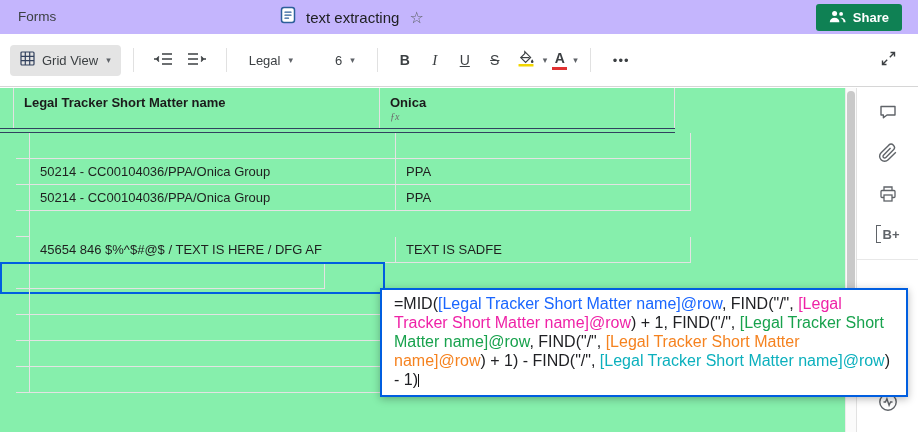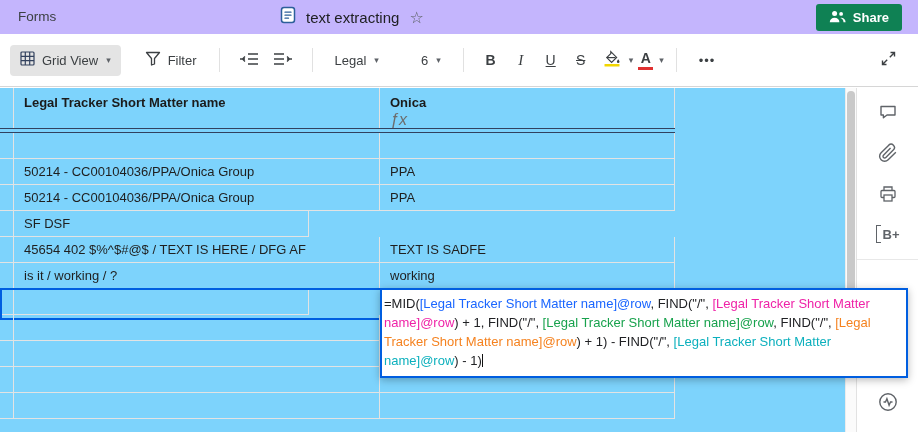--- a/index.html
+++ b/index.html
@@ -35,29 +35,29 @@
   .color-btn { border:none; background:transparent; cursor:pointer; display:flex; flex-direction:column;
                align-items:center; padding:3px 5px; border-radius:4px; }
   .a-letter { font-size:14px; font-weight:600; color:#3c4043; line-height:14px; }
   .color-bar { width:15px; height:3px; background:var(--text-color-red); margin-top:2px; }
   [data-name="filter-button"] { margin-left:14px; }
   [data-name="font-size-select"] { margin-left:22px; }
   [data-name="more-options-button"] { letter-spacing:1px; }
   [data-name="expand-toolbar-button"] { margin-left:auto; margin-right:4px; }
 
   
-  .grid { position:absolute; top:88px; left:0; width:845px; bottom:0; background:#7dd3fc; }
+  .grid { position:absolute; top:88px; left:0; width:845px; bottom:0; background:#86efac; }
   .grid-header { display:flex; height:40px; }
   .hcell { border-right:1px solid #e2e2e2; padding:7px 10px 0; overflow:hidden; }
   .hcell.gutter { width:14px; padding:0; }
   .h-label { font-size:13px; font-weight:700; color:#1b1b1b; white-space:nowrap; }
-  .fx { font-size:16px; font-style:italic; color:#6d6d6d; margin-top:1px; font-family:Liberation Sans, sans-serif; }
+  .fx { font-size:10px; font-style:italic; color:#6d6d6d; margin-top:1px; font-family:Liberation Serif, serif; }
   .header-divider { width:675px; height:5px; border-top:1px solid var(--header-divider-navy);
                     border-bottom:1px solid var(--header-divider-navy); }
-  .grid-row { display:flex; height:26px; position:relative; }
+  .grid-row { display:flex; height:26px; position:relative;padding-left:16px; }
   .cell { border-right:1px solid #e3e3e3; border-bottom:1px solid #e3e3e3; font-size:13px; line-height:25px;
           padding:0 10px; white-space:nowrap; overflow:hidden; color:#1f1f1f; cursor:cell; }
   .cell.gutter { width:14px; padding:0; }
   .cell.c1 { width:366px; }
   .cell.c2 { width:295px; }
   .grid-row.selected::after { content:""; position:absolute; left:0; top:-1px; width:381px; height:28px;
           border:2px solid var(--selection-blue); pointer-events:none; }
 
   
   .vscroll { position:absolute; top:88px; left:845px; width:11px; bottom:0; background:#fbfbfb; border-left:1px solid #ececec; }
@@ -68,21 +68,21 @@
           display:flex; flex-direction:column; align-items:center; padding:12px 0 14px; gap:14px; }
   .rail-btn { border:none; background:transparent; cursor:pointer; padding:2px; border-radius:4px; display:flex; align-items:center; }
   .rail-divider { width:100%; height:1px; background:#e8e8e8; }
   .rail-btn.bottom { margin-top:auto; }
   .bf-icon { display:flex; align-items:center; color:#5f6368; font-weight:700; font-size:13px; }
   .bf-bracket { width:5px; height:18px; border:1.6px solid #5f6368; border-right:none; margin-right:2px; }
 
   
   .formula-editor { position:absolute; left:380px; top:288px; width:528px; background:#fff;
           border:2px solid var(--selection-blue); box-shadow:0 2px 8px rgba(0,0,0,.28);
-          padding:4px 2px 6px; font-size:13px; line-height:19px; z-index:30; cursor:text; }
+          padding:4px 12px 6px; font-size:16px; line-height:19px; z-index:30; cursor:text; }
   .text-cursor { display:inline-block; width:1px; height:13px; background:#111; vertical-align:-2px; }
 </style>
 </head>
 <body>
 
 <div class="app" data-name="smartsheet-window">
 
   <div class="topbar" data-name="topbar">
     <span class="menu-item" data-name="menu-forms">Forms</span>
     <div class="title-group" data-name="sheet-title-group">
@@ -113,28 +113,20 @@
       <span data-name="grid-view-icon">
         <svg width="15" height="15" viewBox="0 0 15 15" fill="none" stroke="#33425e" stroke-width="1.2">
             <rect x="1" y="1" width="13" height="13" rx="1"></rect>
             <path d="M1 5.3h13M1 9.7h13M5.3 1v13M9.7 1v13"></path>
           </svg>
       </span>
       <span data-name="grid-view-label">Grid View</span>
       <span class="caret" data-name="chevron-down-icon">▾</span>
     </button>
 
-    <button class="tb-btn" data-name="filter-button">
-      <span data-name="filter-funnel-icon">
-        <svg width="16" height="15" viewBox="0 0 16 15" fill="none" stroke="#3c4043" stroke-width="1.3">
-            <path d="M1.5 1.5h13l-5 6v5.5l-3 1V7.5z" stroke-linejoin="round"></path>
-          </svg>
-      </span>
-      <span data-name="filter-label">Filter</span>
-    </button>
 
     <span class="sep" data-name="toolbar-separator"></span>
 
     <button class="tb-icon-btn" data-name="outdent-button">
       <span data-name="outdent-icon">
         <svg width="20" height="14" viewBox="0 0 20 14" fill="none" stroke="#3c4043" stroke-width="1.3">
             <path d="M9 2h10M9 7h10M9 12h10M6 4.5L3.5 7 6 9.5M1 7h5"></path>
           </svg>
       </span>
     </button>
@@ -220,31 +212,25 @@
           <div class="cell c1" data-name="cell-matter-name">50214 - CC00104036/PPA/Onica Group</div>
           <div class="cell c2" data-name="cell-result">PPA</div>
         </div>
         <div class="grid-row" data-name="grid-row">
           <div class="cell gutter" data-name="row-handle"></div>
           <div class="cell c1" data-name="cell-matter-name">50214 - CC00104036/PPA/Onica Group</div>
           <div class="cell c2" data-name="cell-result">PPA</div>
         </div>
         <div class="grid-row" data-name="grid-row">
           <div class="cell gutter" data-name="row-handle"></div>
-          <div class="cell c2" data-name="cell-result">SF DSF</div>
-        </div>
-        <div class="grid-row" data-name="grid-row">
-          <div class="cell gutter" data-name="row-handle"></div>
-          <div class="cell c1" data-name="cell-matter-name">45654 402 $%^$#@$ / TEXT IS HERE / DFG AF</div>
+        </div>
+        <div class="grid-row" data-name="grid-row">
+          <div class="cell gutter" data-name="row-handle"></div>
+          <div class="cell c1" data-name="cell-matter-name">45654 846 $%^$#@$ / TEXT IS HERE / DFG AF</div>
           <div class="cell c2" data-name="cell-result">TEXT IS SADFE</div>
-        </div>
-        <div class="grid-row" data-name="grid-row">
-          <div class="cell gutter" data-name="row-handle"></div>
-          <div class="cell c1" data-name="cell-matter-name">is it / working / ?</div>
-          <div class="cell c2" data-name="cell-result">working</div>
         </div>
         <div class="grid-row selected" data-name="grid-row">
           <div class="cell gutter" data-name="row-handle"></div>
           <div class="cell c2" data-name="cell-result"></div>
         </div>
         <div class="grid-row" data-name="grid-row">
           <div class="cell gutter" data-name="row-handle"></div>
           <div class="cell c1" data-name="cell-matter-name"></div>
           <div class="cell c2" data-name="cell-result"></div>
         </div>

